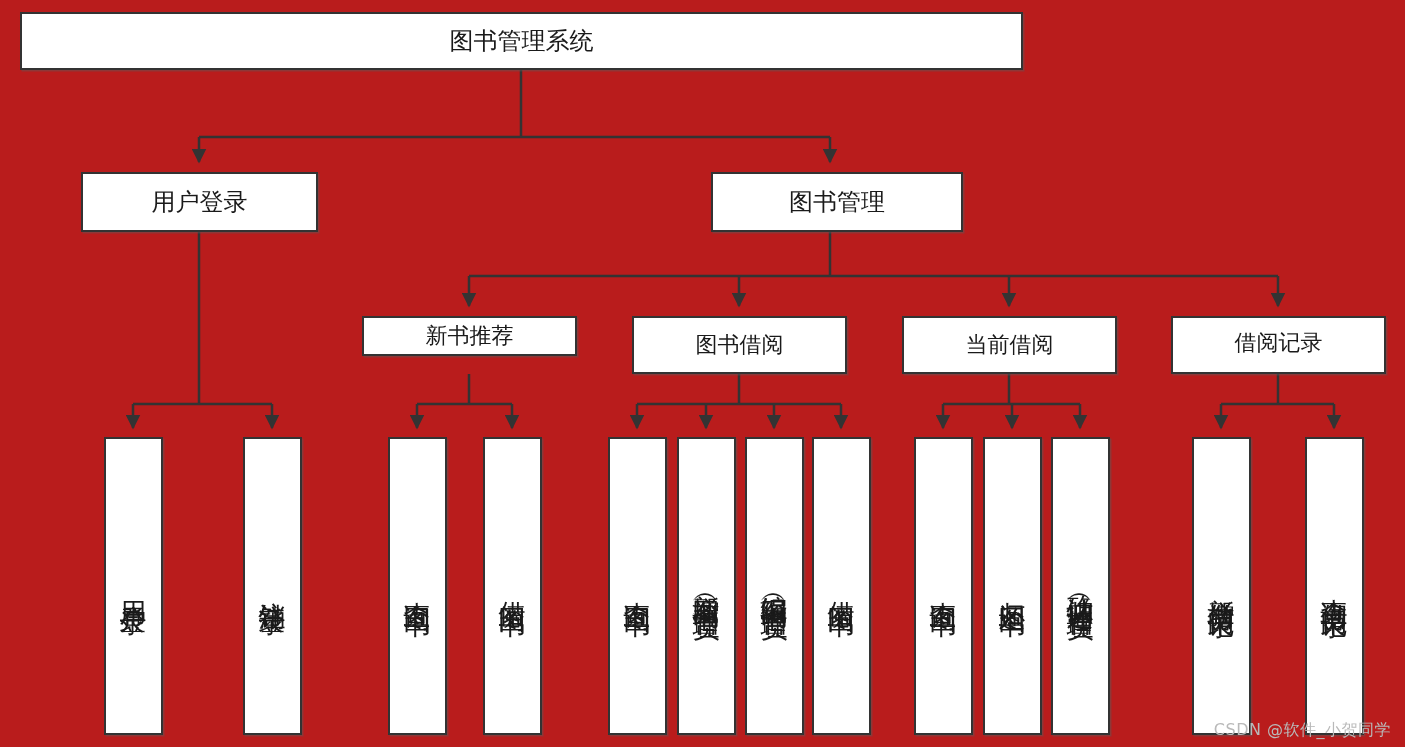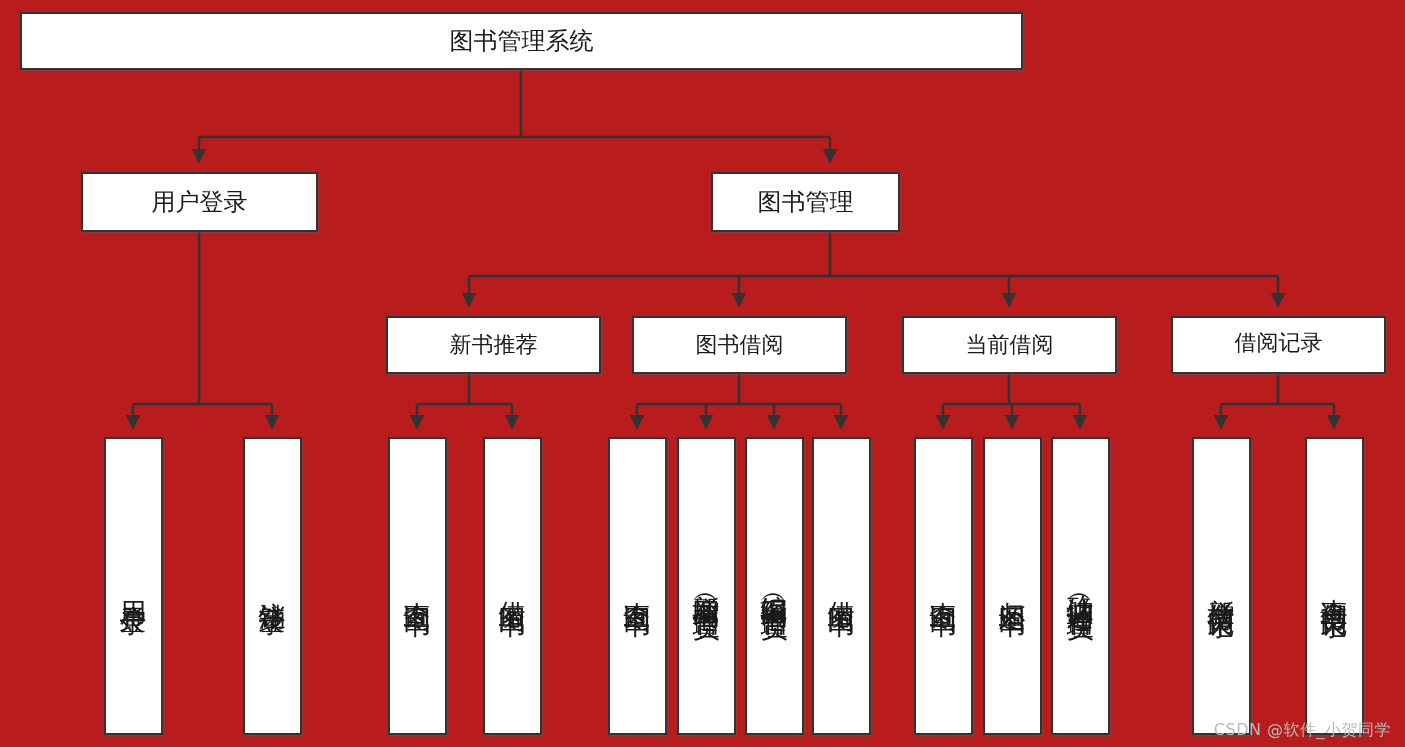--- a/index.html
+++ b/index.html
@@ -124,25 +124,25 @@
     </g>
   </svg>
 
   <div class="node h" style="left:20px; top:12px; width:1003px; height:58px;">
     <span class="label">图书管理系统</span>
   </div>
 
   <div class="node h" style="left:81px; top:172px; width:237px; height:60px;">
     <span class="label">用户登录</span>
   </div>
-  <div class="node h" style="left:711px; top:172px; width:189px; height:60px;">
+  <div class="node h" style="left:711px; top:172px; width:252px; height:60px;">
     <span class="label">图书管理</span>
   </div>
 
-  <div class="node h2" style="left:362px; top:316px; width:215px; height:58px;margin-left:24px;">
+  <div class="node h2" style="left:362px; top:316px; width:215px; height:40px;">
     <span class="label">新书推荐</span>
   </div>
   <div class="node h2" style="left:632px; top:316px; width:215px; height:58px;">
     <span class="label">图书借阅</span>
   </div>
   <div class="node h2" style="left:902px; top:316px; width:215px; height:58px;">
     <span class="label">当前借阅</span>
   </div>
   <div class="node h2" style="left:1171px; top:316px; width:215px; height:58px;font-family:Liberation Mono, monospace;">
     <span class="label">借阅记录</span>

